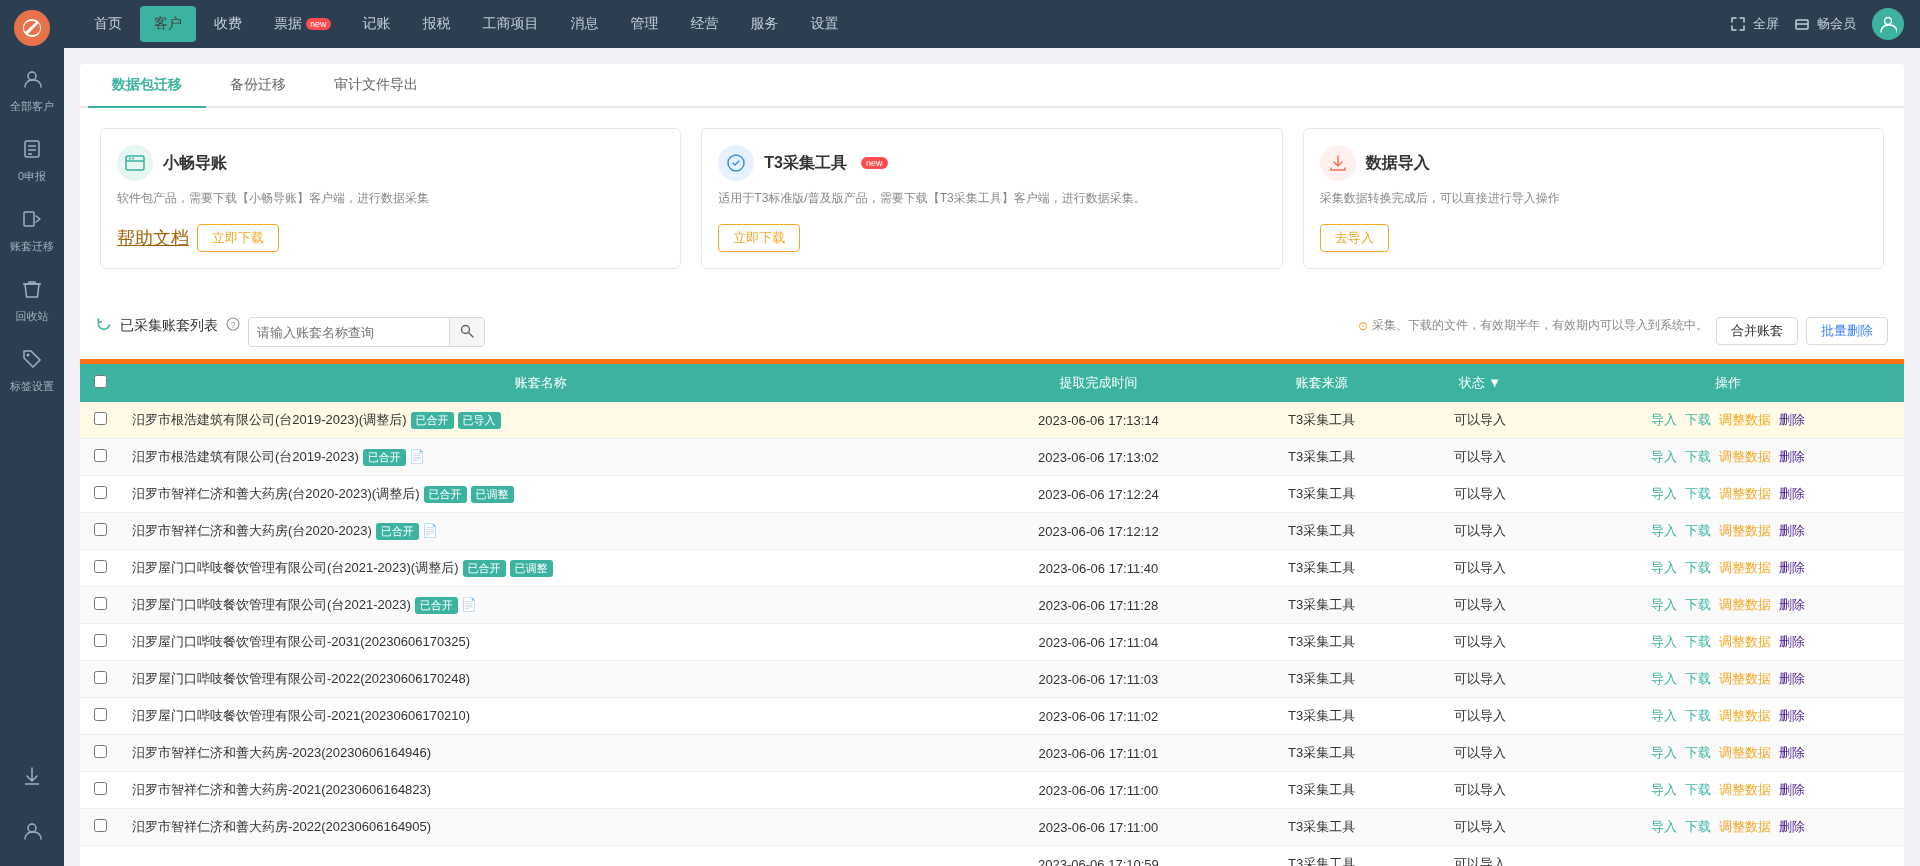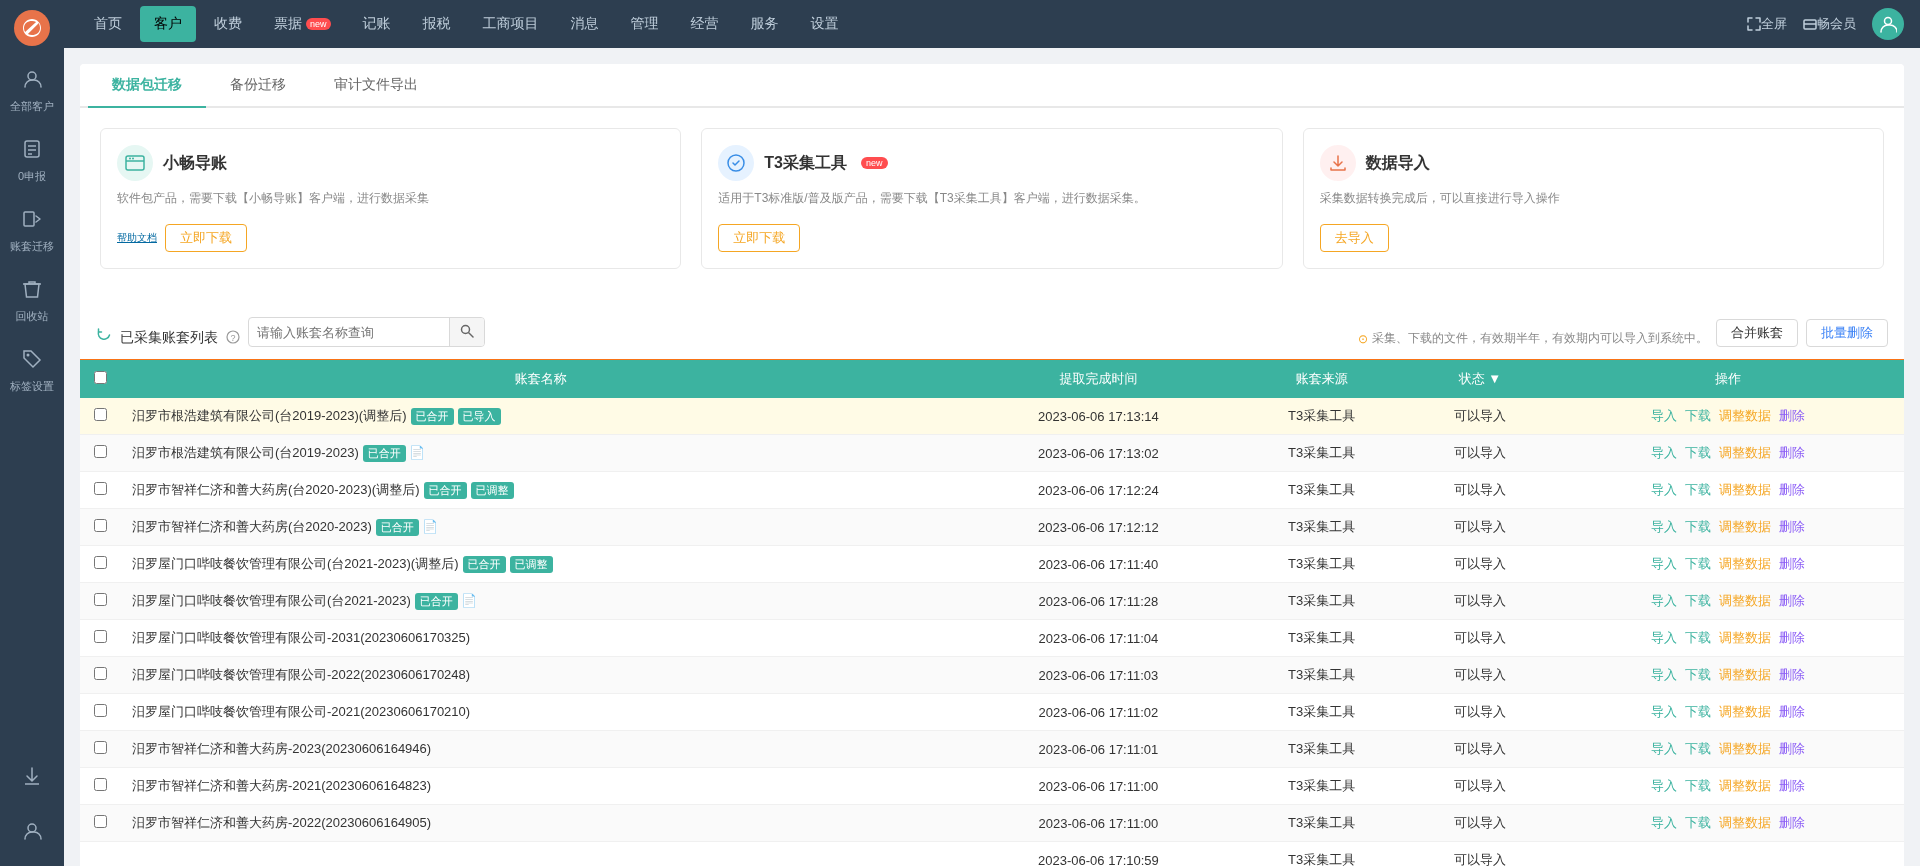--- a/index.html
+++ b/index.html
@@ -94,21 +94,21 @@
       color: #c0cfdc;
       font-size: 14px;
       padding: 4px 14px;
       height: 36px;
       display: flex;
       align-items: center;
       cursor: pointer;
       border-radius: 4px;
       white-space: nowrap;
     }
-    .nav-item.active { background: #3cb3a0; color: #000000; border-radius: 4px; }
+    .nav-item.active { background: #3cb3a0; color: #404040; border-radius: 4px; }
     .nav-badge {
       display: inline-block;
       background: #ff4d4f;
       color: white;
       font-size: 9px;
       padding: 1px 4px;
       border-radius: 6px;
       margin-left: 4px;
       vertical-align: middle;
     }
@@ -116,21 +116,21 @@
     .nav-right {
       display: flex;
       align-items: center;
       gap: 16px;
       color: #c0cfdc;
       font-size: 13px;
     }
     .nav-right-item {
       display: flex;
       align-items: center;
-      gap: 0;
+      gap: 8px;
       cursor: pointer;
     }
     .avatar-circle {
       width: 32px;
       height: 32px;
       background: #3cb3a0;
       border-radius: 50%;
       display: flex;
       align-items: center;
       justify-content: center;
@@ -253,37 +253,37 @@
     .btn-outline {
       border: 1px solid #f5a623;
       color: #f5a623;
       background: white;
       border-radius: 4px;
       padding: 4px 14px;
       font-size: 13px;
       cursor: pointer;
     }
     .link-text {
-      color: #0369a1;
-      font-size: 10px;
+      color: #a16207;
+      font-size: 18px;
       cursor: pointer;
       text-decoration: underline;
     }
 
     
     .table-section {
       background: white;
       border-radius: 0 0 4px 4px;
     }
     .table-toolbar {
       display: flex;
-      align-items: flex-end;
+      align-items: flex-start;
       padding: 12px 16px;
       gap: 8px;
-      border-bottom: 1px solid #f97316;
+      border-bottom: 5px solid #f97316;
     }
     .refresh-icon { color: #3cb3a0; font-size: 16px; cursor: pointer; }
     .toolbar-title {
       font-size: 14px;
       color: #333;
       font-weight: 500;
     }
     .help-icon { color: #999; font-size: 14px; cursor: pointer; }
     .search-box {
       border: 1px solid #d9d9d9;
@@ -390,21 +390,21 @@
       font-size: 11px;
       padding: 1px 5px;
       border-radius: 3px;
       margin-left: 4px;
     }
     .action-link {
       color: #3cb3a0;
       cursor: pointer;
       margin: 0 4px;
     }
-    .action-link.red { color: #8b5cf6; }
+    .action-link.red { color: #4c1d95; }
     .action-link.orange { color: #f5a623; }
     .status-ok { color: #3cb3a0; }
     .file-icon { color: #888; cursor: pointer; }
 
     .content-inner {
       background: white;
       border-radius: 4px;
       overflow: hidden;
     }
   </style>

